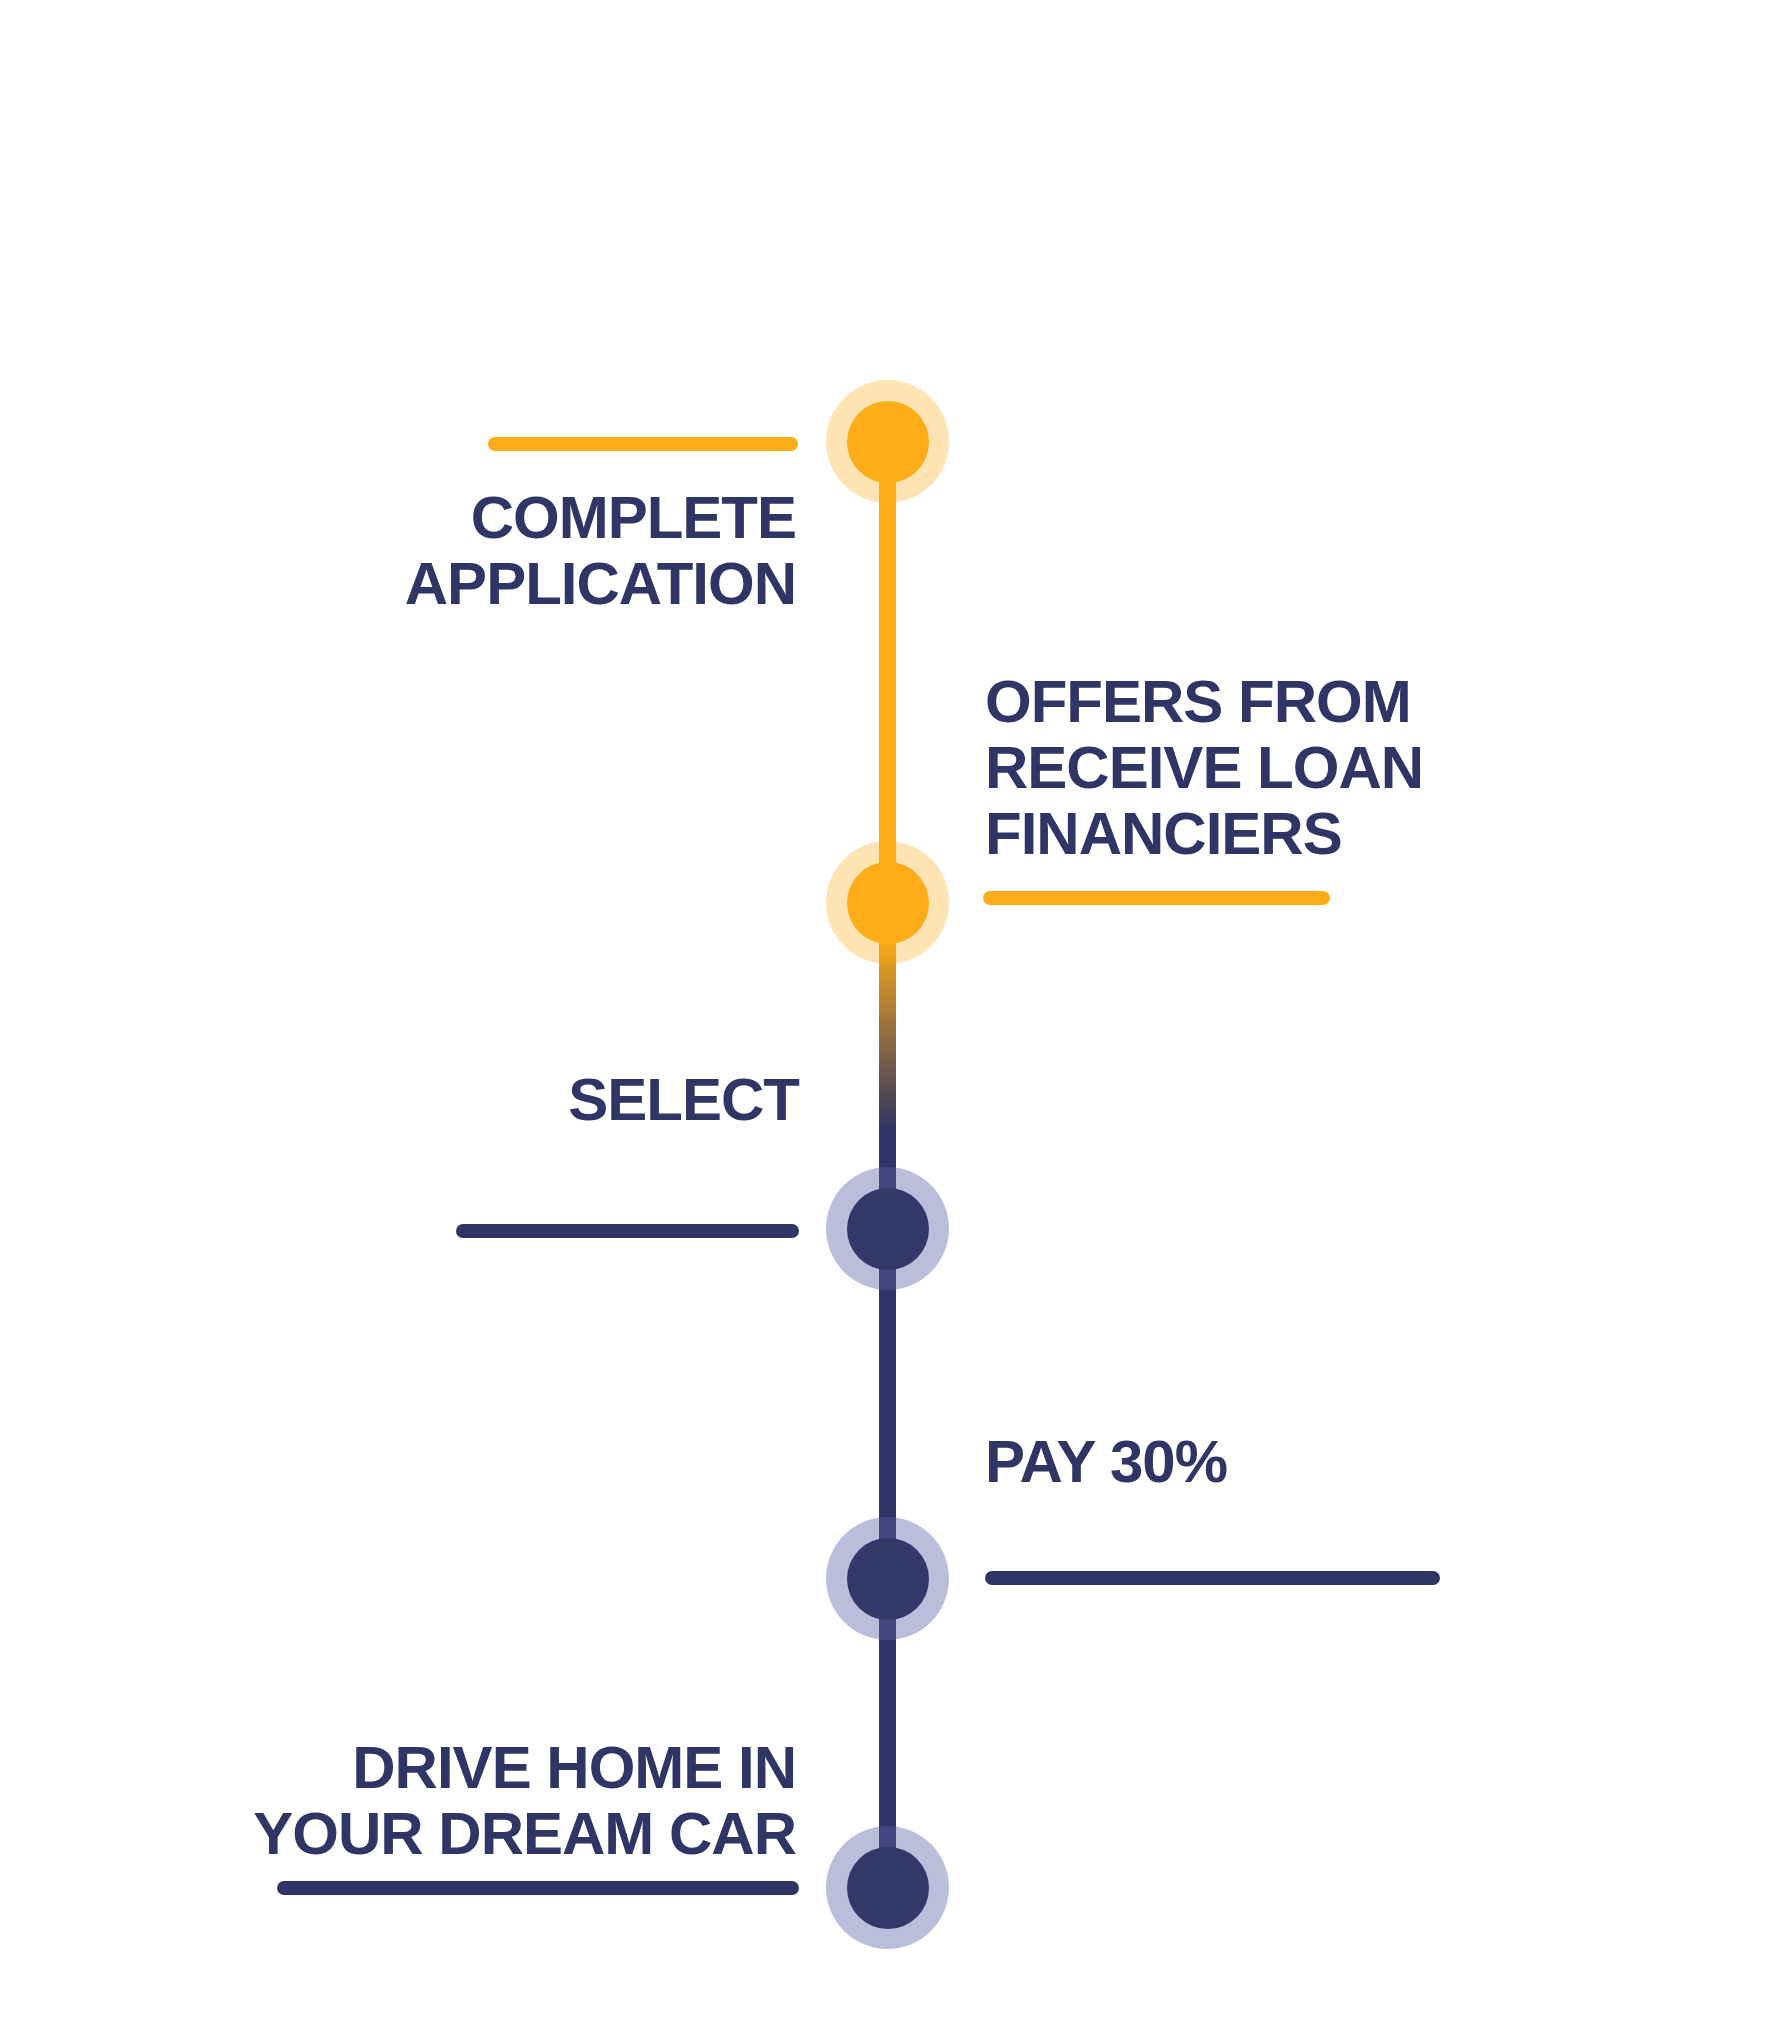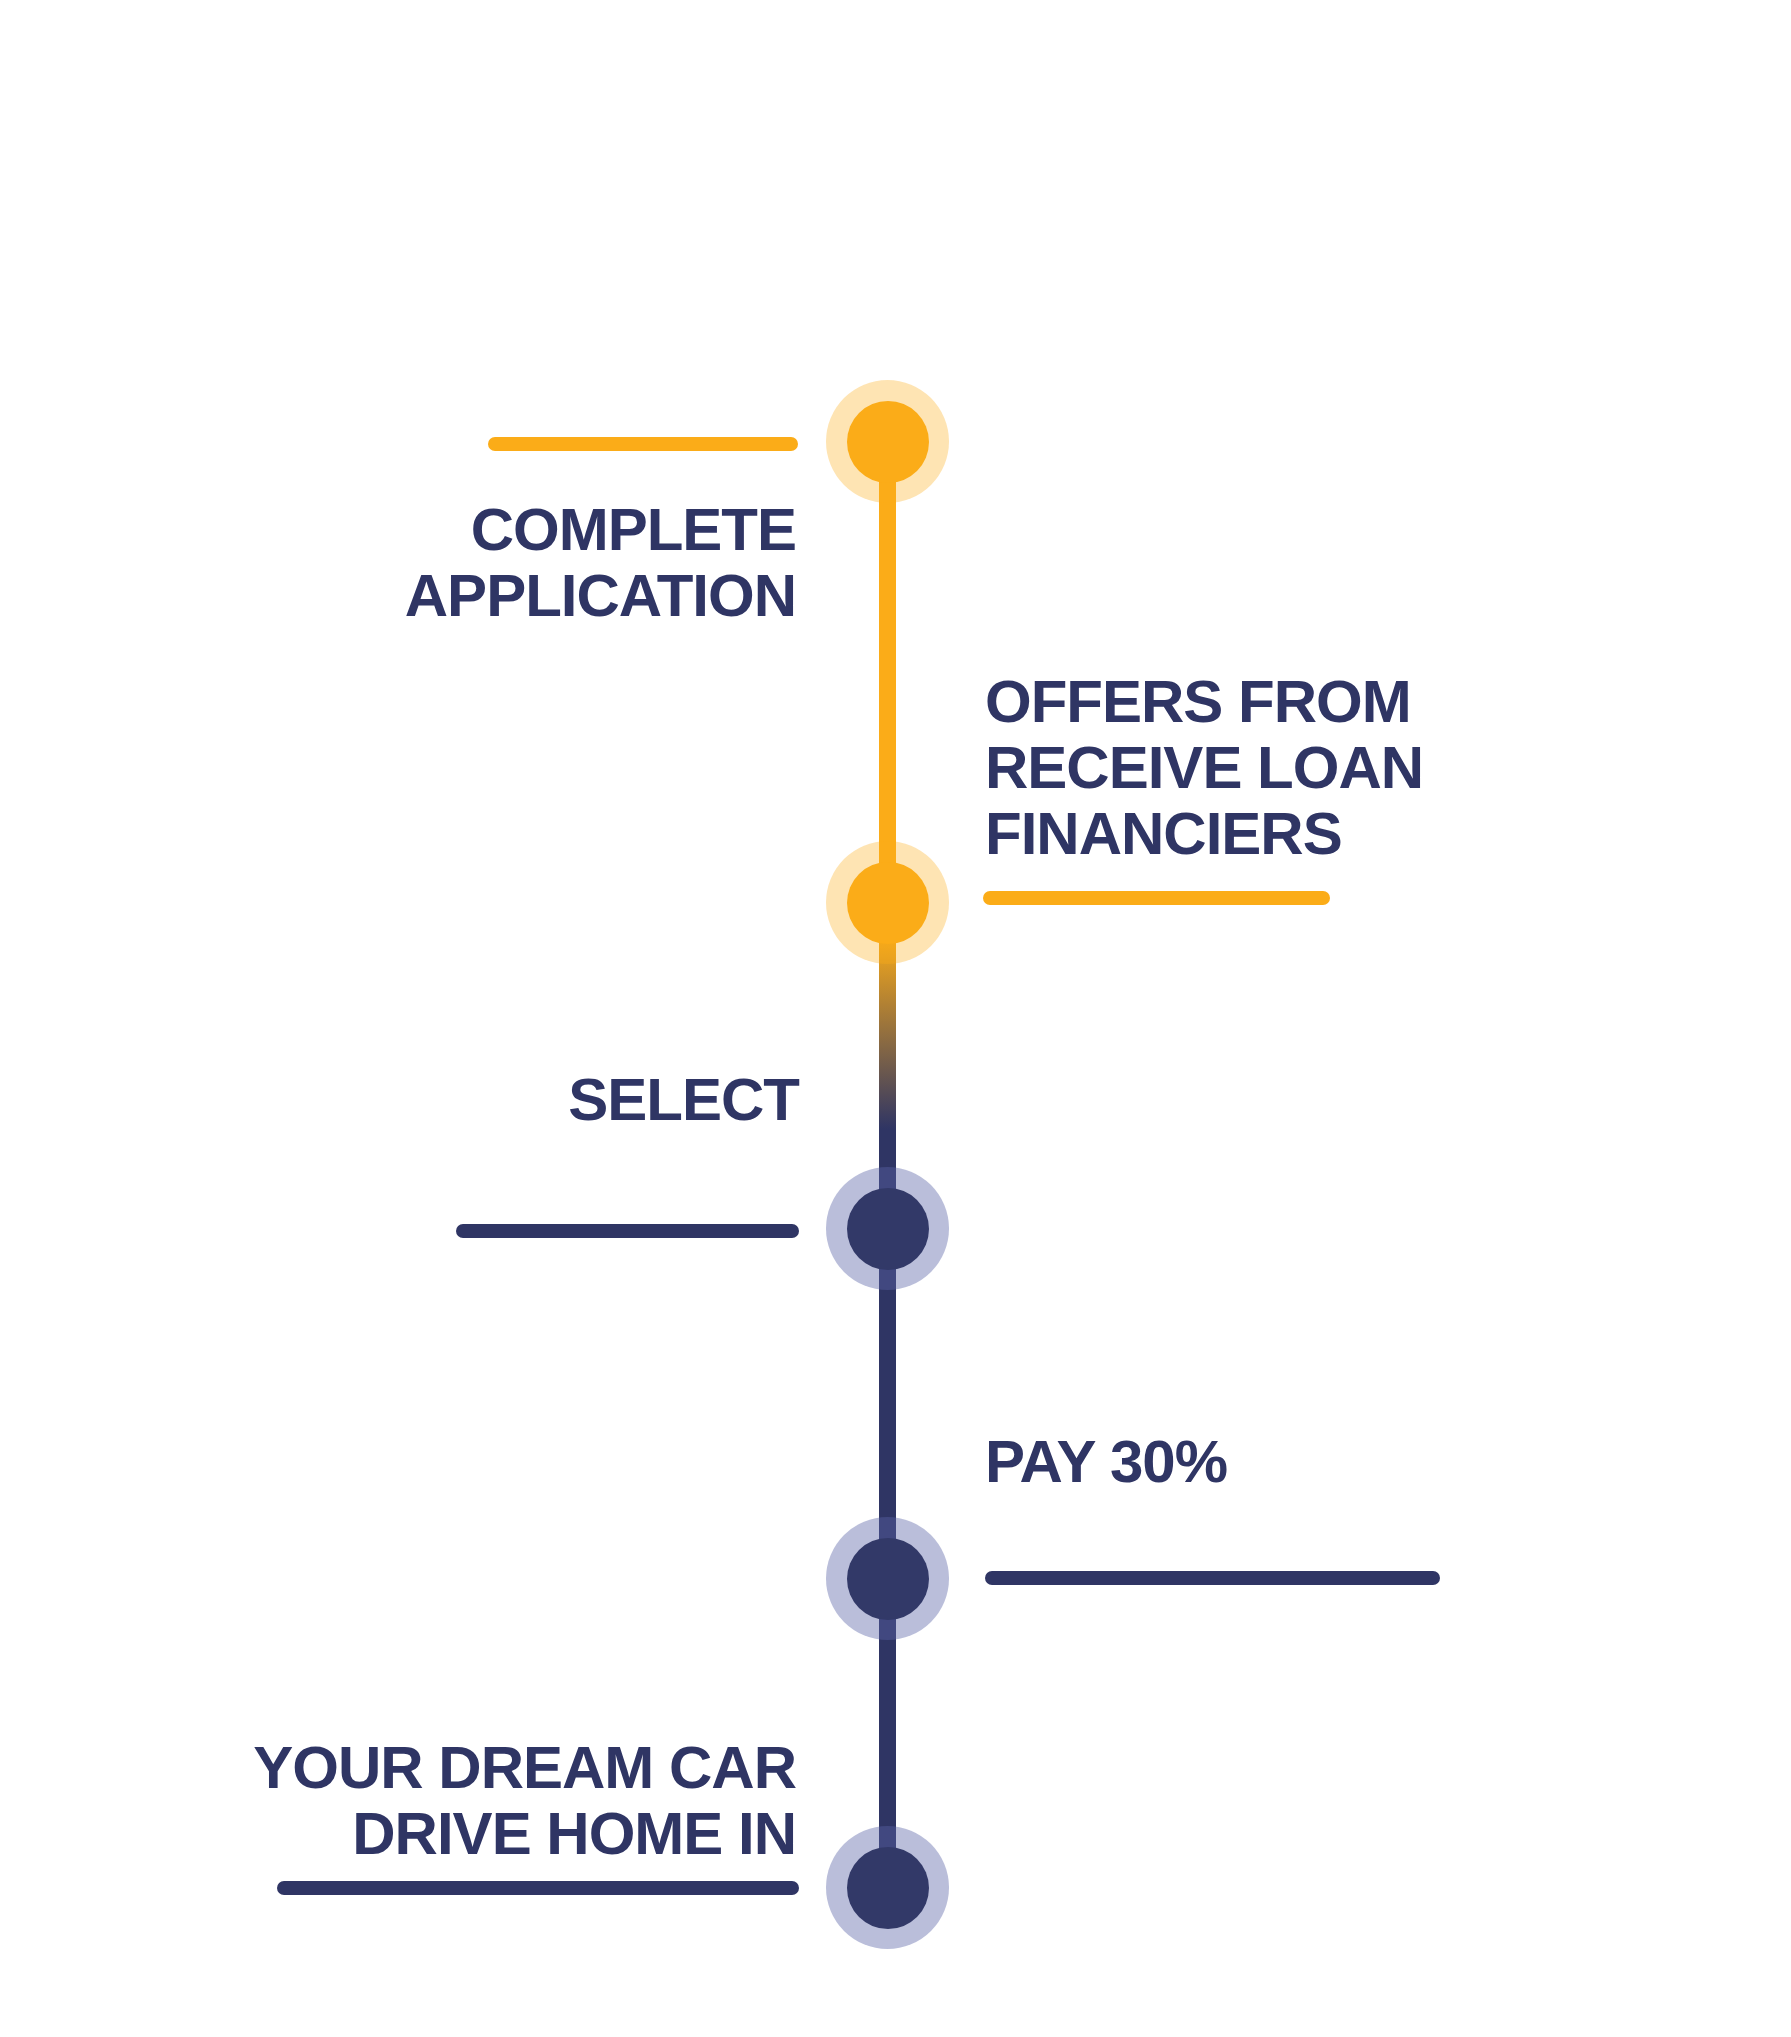--- a/index.html
+++ b/index.html
@@ -49,21 +49,21 @@
     font-weight:bold;
     font-size:60px;
     line-height:66px;
     letter-spacing:-1px;
     z-index:1;
     white-space:nowrap;
   }
   .label .label-line{display:block;}
   .side-left{text-align:right;}
   .side-right{text-align:left;}
-  .label-1{right:995px;top:497px;}
+  .label-1{right:995px;top:485px;}
   .label-2{left:985px;top:669px;}
   .label-3{right:992px;top:1067px;margin-left:24px;}
   .label-4{left:985px;top:1421px;margin-top:8px;}
   .label-5{right:995px;top:1735px;}
 </style>
 </head>
 <body>
 
 <div class="canvas">
 
@@ -97,18 +97,18 @@
   <div class="dot navy dot-4"></div>
   <div class="rule navy rule-4"></div>
   <div class="label side-right label-4">
     <span class="label-line">PAY 30%</span>
   </div>
 
   <div class="halo navy halo-5"></div>
   <div class="dot navy dot-5"></div>
   <div class="rule navy rule-5"></div>
   <div class="label side-left label-5">
+    <span class="label-line">DRIVE HOME IN</span>
     <span class="label-line">YOUR DREAM CAR</span>
-    <span class="label-line">DRIVE HOME IN</span>
   </div>
 
 </div>
 
 
 </body></html>

